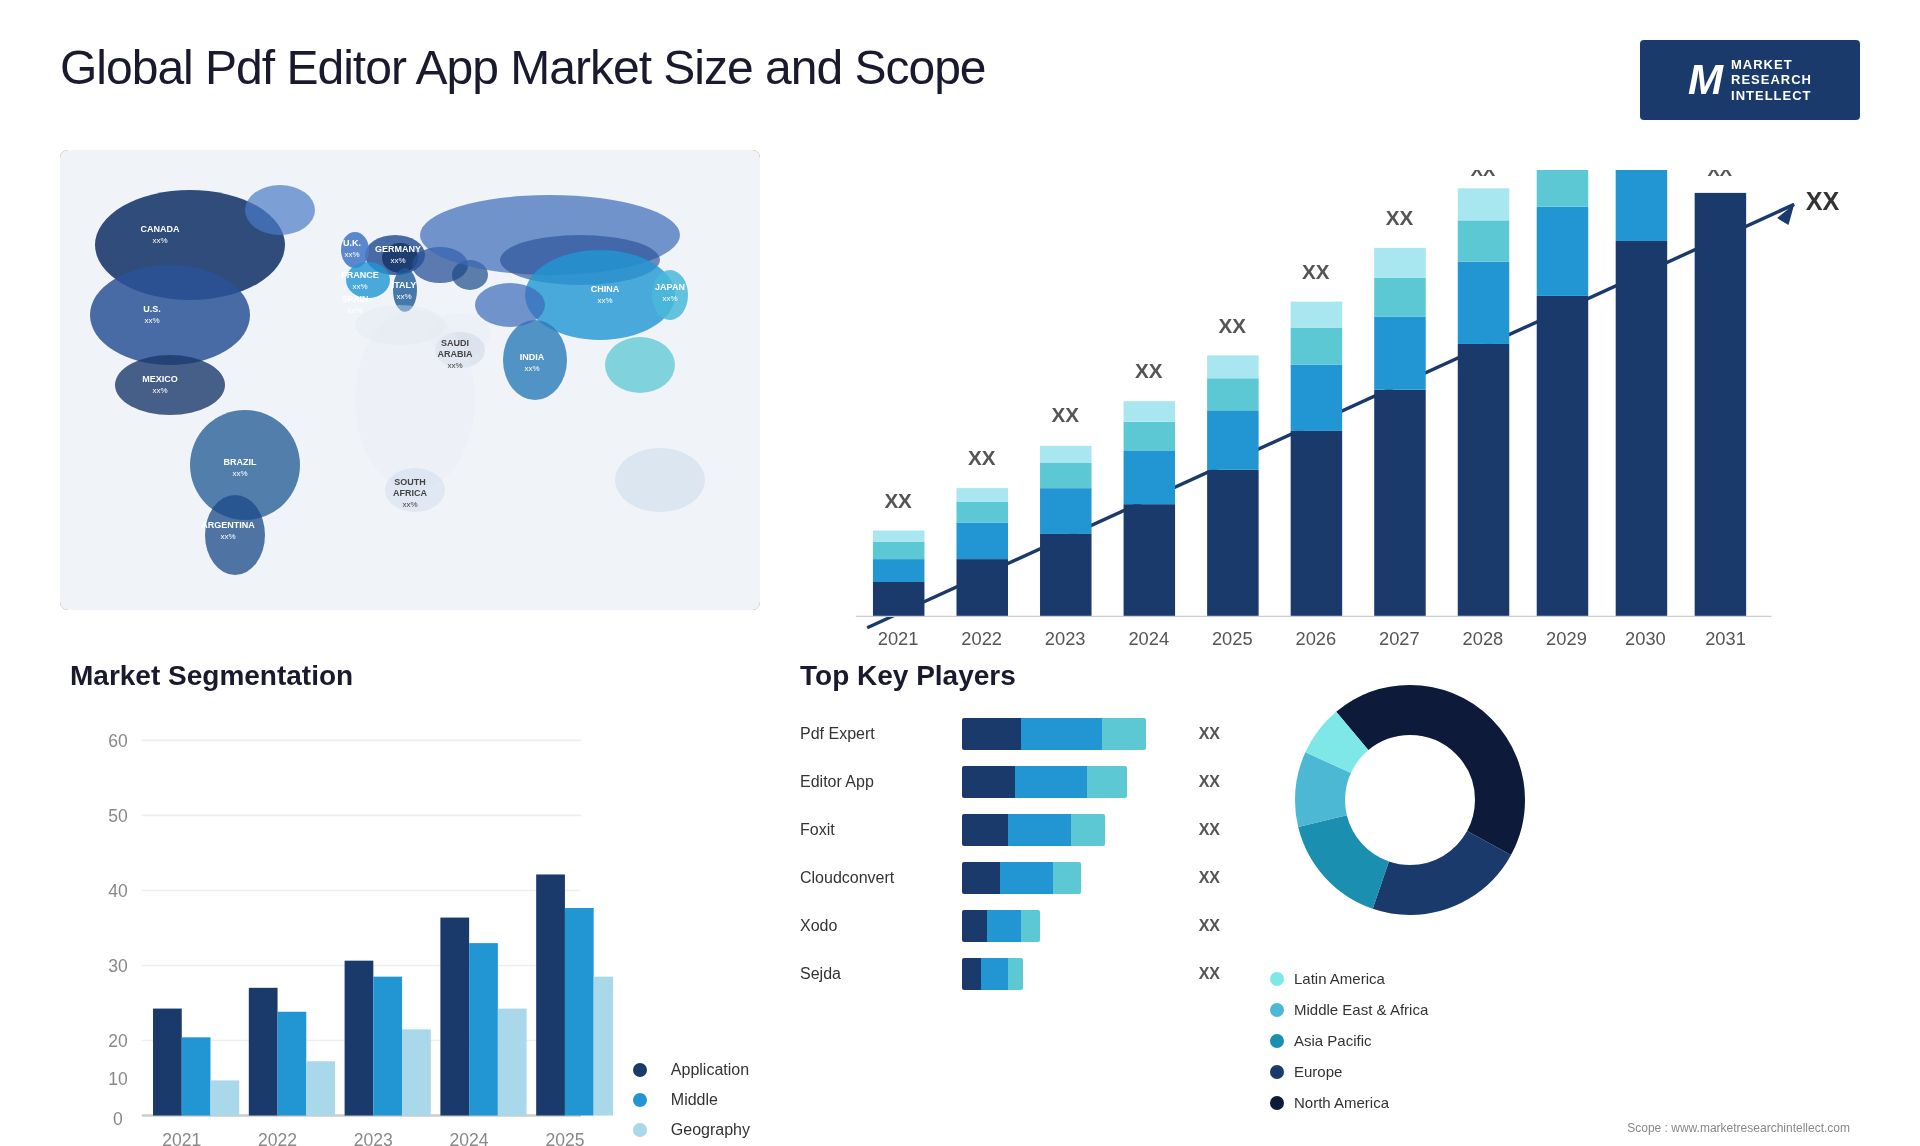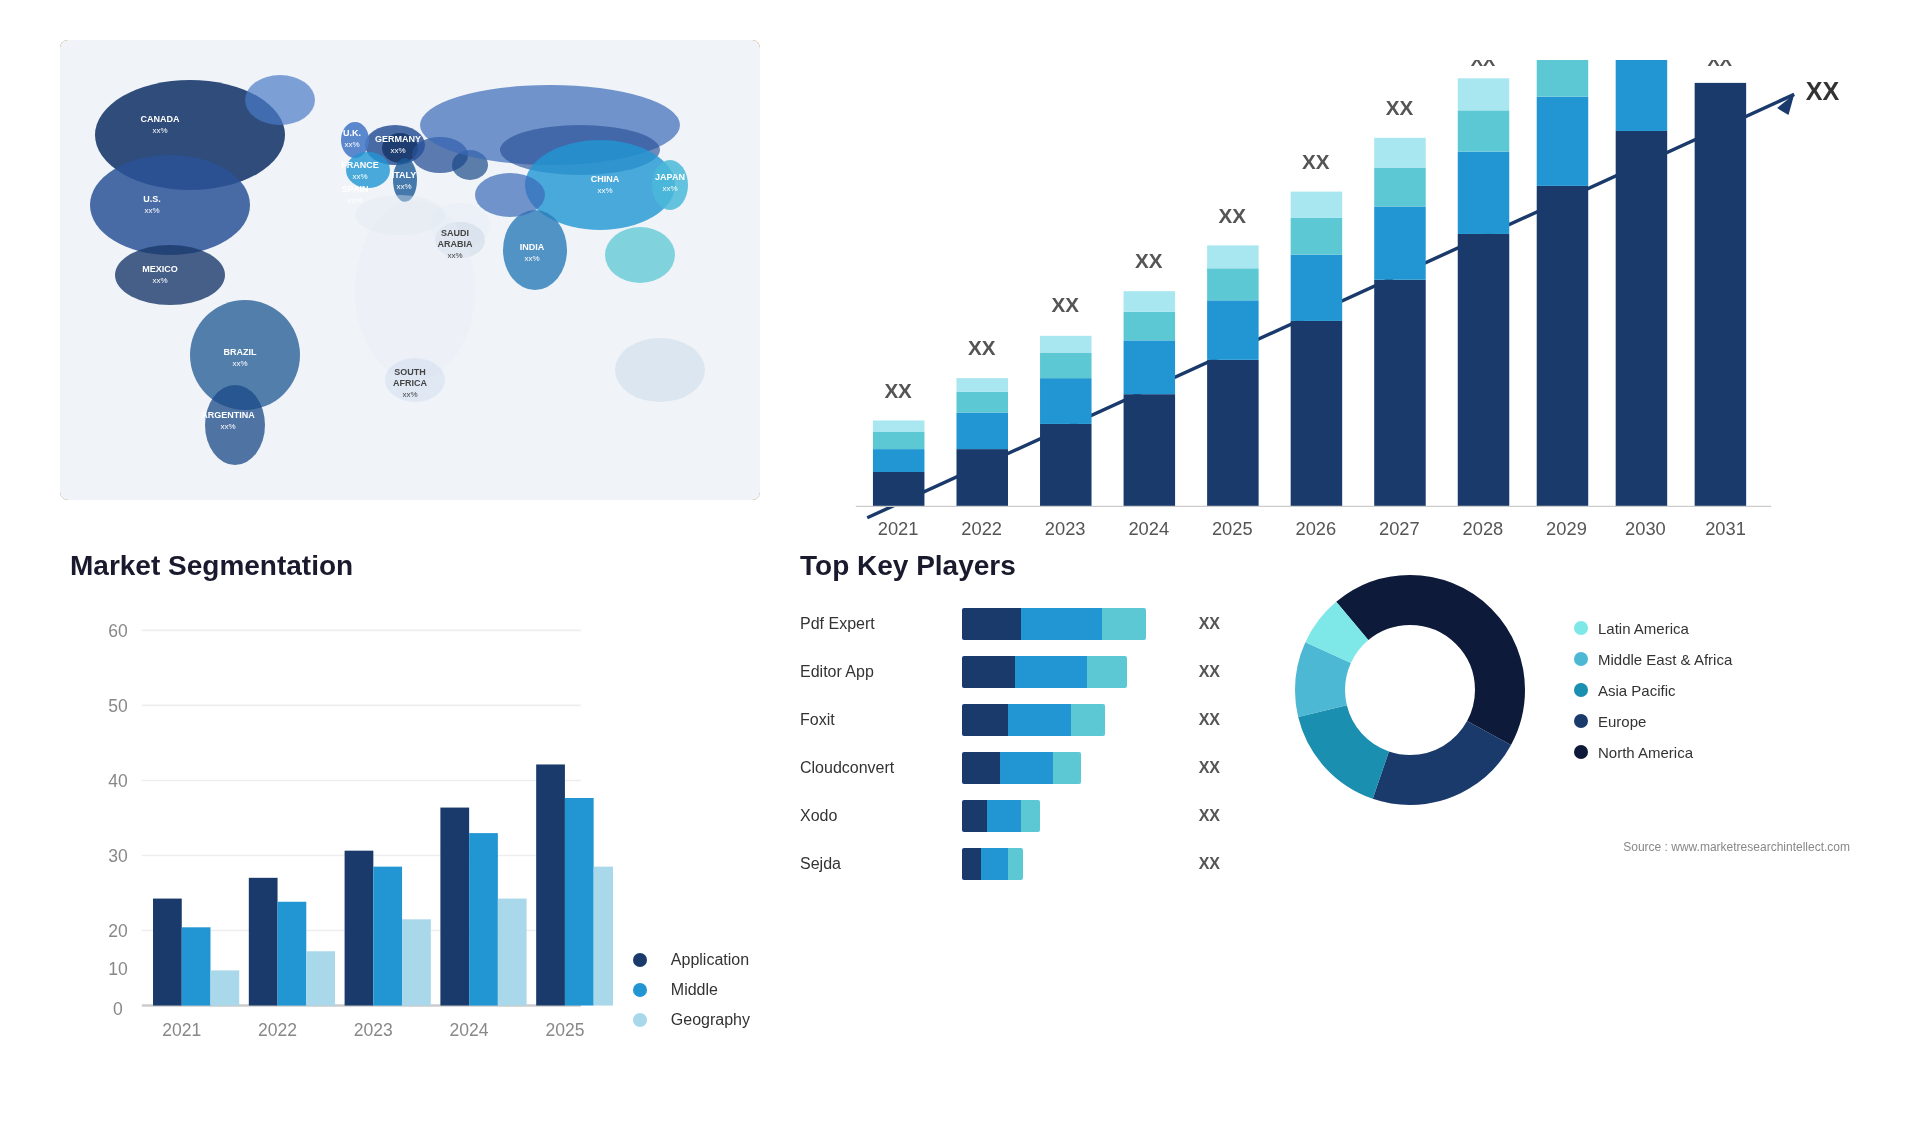--- a/index.html
+++ b/index.html
@@ -199,22 +199,23 @@
       color: #555;
     }
 
     
     .regional-section {
       padding: 10px;
     }
 
     .donut-container {
       display: flex;
-      align-items: center;
-      gap: 24px;
+      align-items: flex-start;
+      gap: 30px;
+      flex-direction: column;
     }
 
     .donut-svg {
       flex-shrink: 0;
     }
 
     .regional-legend {
       display: flex;
       flex-direction: column;
       gap: 14px;
@@ -240,20 +241,35 @@
       color: #888;
       text-align: right;
       margin-top: 10px;
     }
   </style>
 </head>
 <body>
 
 <div class="page-container">
 
+  <div class="header">
+    <h1 class="page-title">Global Pdf Editor App Market Size and Scope</h1>
+    <div class="logo-container">
+      <div class="logo-box">
+        <div class="logo-text-container">
+          <span class="logo-m">M</span>
+          <div class="logo-words">
+            <span class="logo-word">MARKET</span>
+            <span class="logo-word">RESEARCH</span>
+            <span class="logo-word">INTELLECT</span>
+          </div>
+        </div>
+      </div>
+    </div>
+  </div>
 
   <div class="main-grid">
 
     <div class="map-section">
       <svg viewBox="0 0 700 460" xmlns="http://www.w3.org/2000/svg">
 
         <rect width="700" height="460" fill="#f0f4f8"></rect>
 
         <ellipse cx="130" cy="95" rx="95" ry="55" fill="#1a3a6b" opacity="0.9"></ellipse>
 
@@ -623,17 +639,17 @@
             <div class="regional-legend-item">
               <div class="regional-dot" style="background:#1a3a6b;"></div>
               <span>Europe</span>
             </div>
             <div class="regional-legend-item">
               <div class="regional-dot" style="background:#0d1a3a;"></div>
               <span>North America</span>
             </div>
           </div>
         </div>
-        <div class="source-text">Source : www.marketresearchintellect.com</div>
+        <div class="source-text">Scope : www.marketresearchintellect.com</div>
       </div>
     </div>
   </div>
 </div>
 
 </body></html>

